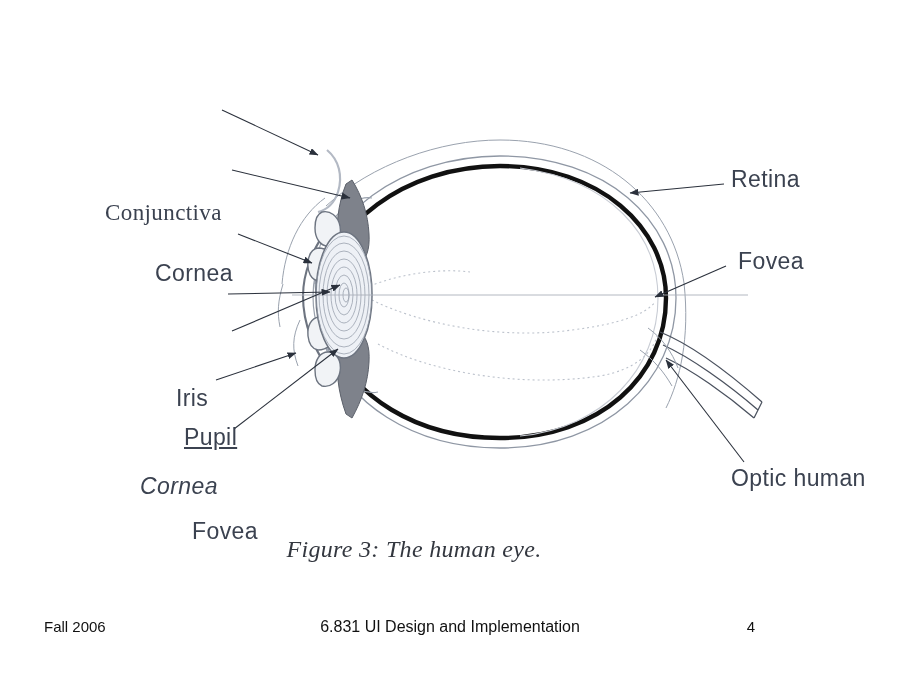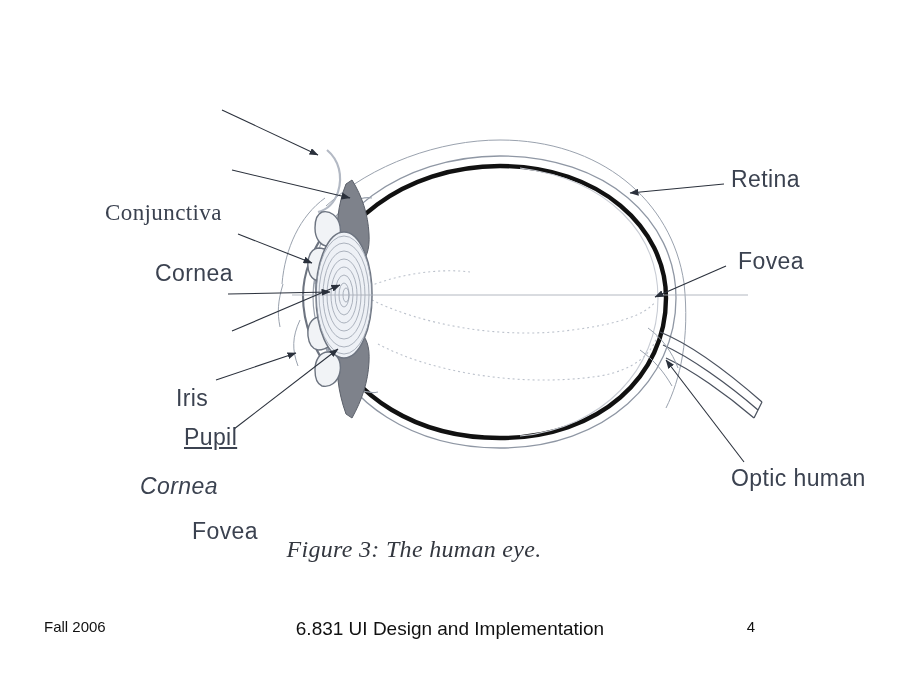--- a/index.html
+++ b/index.html
@@ -80,21 +80,21 @@
     font-size: 15px;
     color: #111111;
     white-space: nowrap;
   }
   #footer-center {
     position: absolute;
     left: 0;
     top: 0;
     width: 900px;
     text-align: center;
-    font-size: 19px;
+    font-size: 16px;
     color: #111111;
   }
   #footer-right {
     position: absolute;
     right: 48px;
     top: 0;
     font-size: 15px;
     color: #111111;
   }
 </style>

